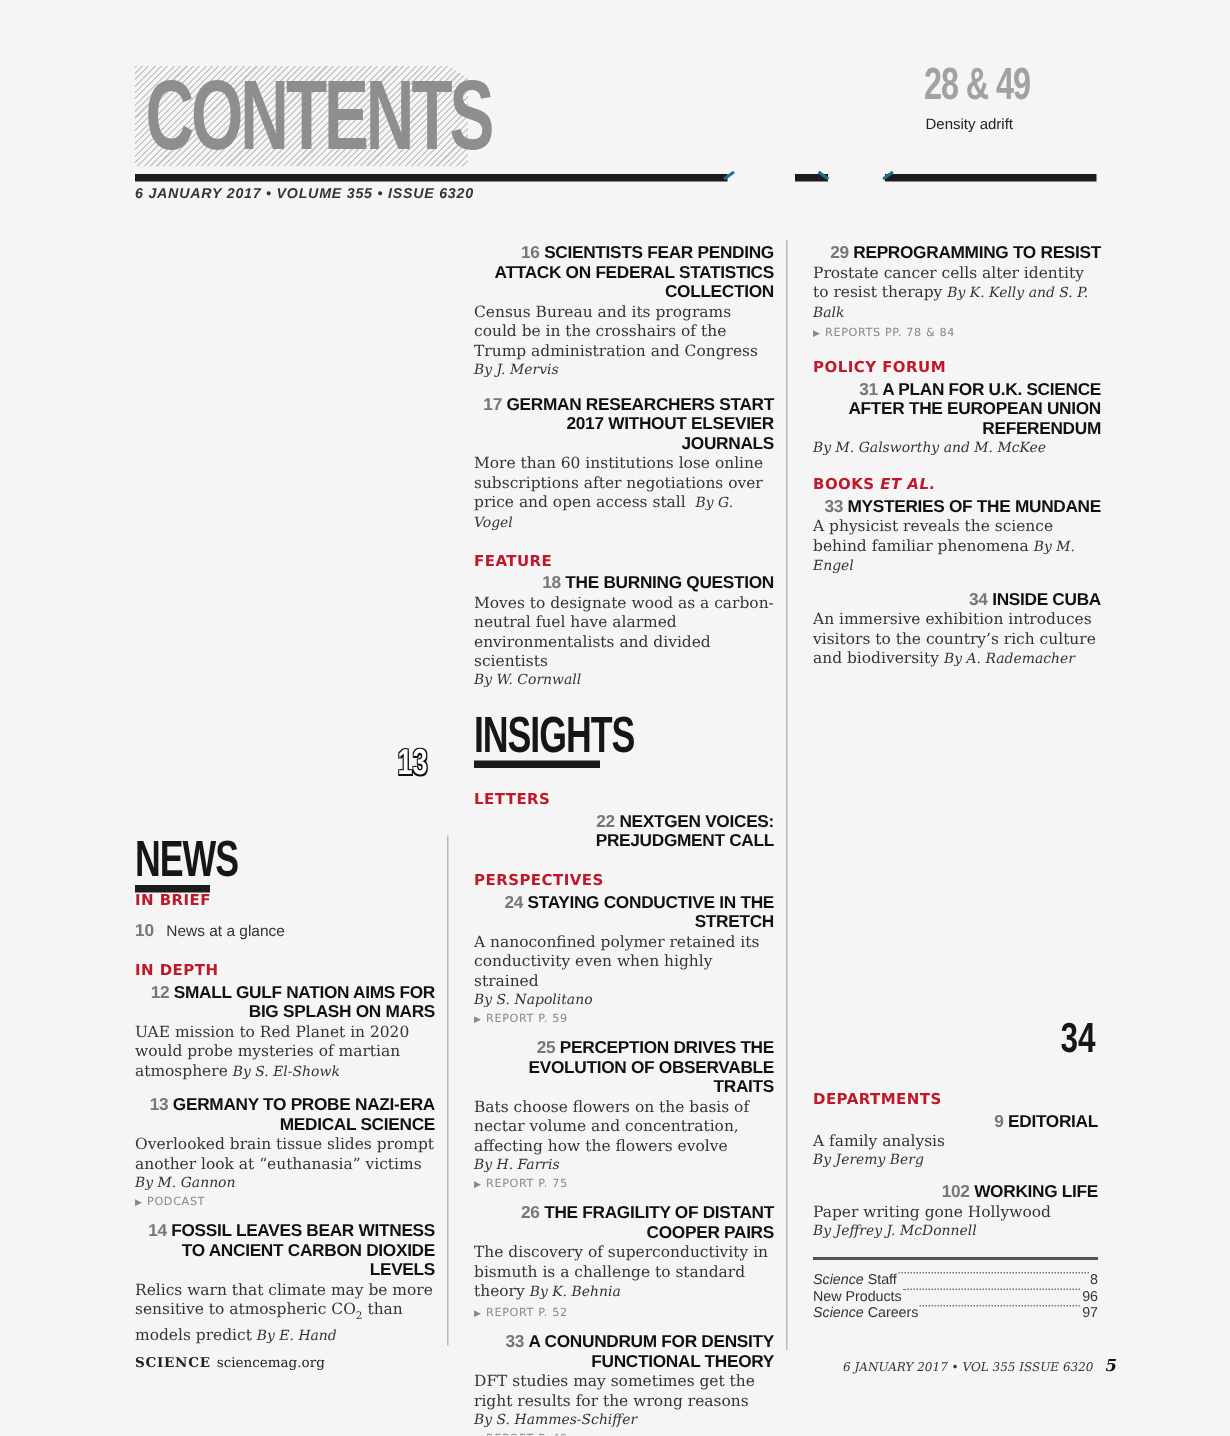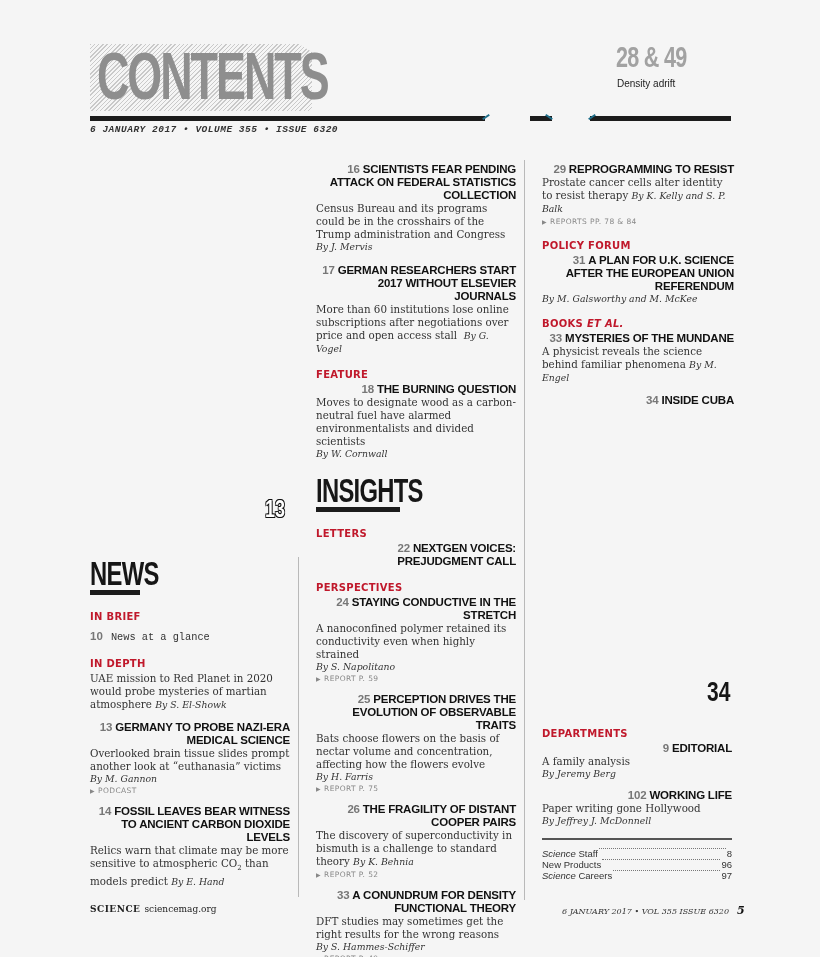--- a/index.html
+++ b/index.html
@@ -22,21 +22,21 @@
   }
   .cover-pages {
     left: 616px; top: 40px; font-family: "Liberation Sans", sans-serif; font-weight: 700;
     font-size: 30px; color: #a2a2a2; letter-spacing: -1px;
     transform: scaleX(0.72); transform-origin: left top;
   }
   .cover-caption { left: 617px; top: 78px; font-family: "Liberation Sans", sans-serif; font-size: 10px; color: #222; }
   .rule { background: #1c1c1c; height: 5px; top: 116px; }
   .accent-tick { width: 8px; height: 2px; background: #1f6f8b; top: 116px; transform: rotate(-35deg); }
   .dateline {
-    left: 90px; top: 124px; font-family: Liberation Mono, monospace; font-style: italic; font-weight: 700;
+    left: 90px; top: 124px; font-family: Liberation Sans, sans-serif; font-style: italic; font-weight: 700;
     font-size: 9.5px; color: #333; letter-spacing: 0.5px;
   }
 
   
   .vline { width: 1px; background: #b9b9b9; }
 
   
   .big-heading {
     font-family: "Liberation Sans", sans-serif; font-weight: 700; font-size: 34px; line-height: 38px;
     color: #161616; transform: scaleX(0.7); transform-origin: left top; letter-spacing: -1px;
@@ -55,21 +55,21 @@
     color: #111; letter-spacing: -0.2px; text-align: right;
   }
   .entry-title .num { color: #777; font-weight: 700; margin-right: 3px; }
   .entry-desc { font-family: "DejaVu Serif", serif; font-size: 10.3px; line-height: 13px; color: #333; }
   .entry-by { font-family: "DejaVu Serif", serif; font-style: italic; font-size: 9.3px; color: #333; }
   .entry-ref {
     font-family: "DejaVu Sans", sans-serif; font-size: 7.5px; color: #888; letter-spacing: 0.4px; margin-top: 2px;
   }
   .entry-ref .tri { font-size: 6px; margin-right: 3px; }
   .brief-line .num { font-family: "Liberation Sans", sans-serif; font-weight: 700; color: #777; font-size: 11.5px; margin-right: 3px; }
-  .brief-line .txt { font-family: Liberation Mono, monospace; font-size: 10.3px; color: #333; text-align: right; }
+  .brief-line .txt { font-family: Liberation Sans, sans-serif; font-size: 10.3px; color: #333; text-align: right; }
 
   .col { position: absolute; }
 
   .toc-rule { height: 2px; background: #555; }
   .dept-list { font-family: "Liberation Sans", sans-serif; font-size: 9.5px; color: #333; line-height: 11px; }
   .dept-row { display: flex; align-items: flex-start; }
   .dept-row .lbl i { font-style: italic; }
   .dept-row .dots { flex: 1; border-bottom: 1px dotted #777; margin: 0 1px 2px 1px; }
 
   .page-marker {
@@ -107,29 +107,30 @@
 <div class="abs vline" style="left:298px;top:557px;height:340px"></div>
 <div class="abs vline" style="left:524px;top:160px;height:740px"></div>
 
 <div class="abs page-marker marker-13">13</div>
 <div class="abs page-marker marker-34">34</div>
 
 <div class="col" style="left:90px;top:554px;width:200px">
   <div class="big-heading">NEWS</div>
   <div class="big-underline" style="width:50px;margin-top:-2px"></div>
 
-  <div class="section-label" style="margin-top:16px">IN BRIEF</div>
+  <div class="section-label" style="">IN BRIEF</div>
   <div class="brief-line entry">
     <span class="num">10</span>
     <span class="txt">News at a glance</span>
   </div>
 
   <div class="section-label" style="margin-top:14px">IN DEPTH</div>
 
   <div class="entry">
+    <div class="entry-title"><span class="num">12</span><span>SMALL GULF NATION AIMS FOR BIG SPLASH ON MARS</span></div>
     <div class="entry-desc"><span>UAE mission to Red Planet in 2020 would probe mysteries of martian atmosphere</span> <span class="entry-by">By S. El-Showk</span></div>
   </div>
 
   <div class="entry">
     <div class="entry-title"><span class="num">13</span><span>GERMANY TO PROBE NAZI-ERA MEDICAL SCIENCE</span></div>
     <div class="entry-desc">Overlooked brain tissue slides prompt another look at “euthanasia” victims</div>
     <div class="entry-by">By M. Gannon</div>
     <div class="entry-ref"><span class="tri">▶</span><span>PODCAST</span></div>
   </div>
 
@@ -209,20 +210,21 @@
     <div class="entry-by">By M. Galsworthy and M. McKee</div>
   </div>
 
   <div class="section-label"><span>BOOKS</span> <i>ET AL.</i></div>
   <div class="entry">
     <div class="entry-title"><span class="num">33</span><span>MYSTERIES OF THE MUNDANE</span></div>
     <div class="entry-desc"><span>A physicist reveals the science behind familiar phenomena</span> <span class="entry-by">By M. Engel</span></div>
   </div>
   <div class="entry">
     <div class="entry-title"><span class="num">34</span><span>INSIDE CUBA</span></div>
+    <div class="entry-desc"><span>An immersive exhibition introduces visitors to the country’s rich culture and biodiversity</span> <span class="entry-by">By A. Rademacher</span></div>
   </div>
 </div>
 
 <div class="col" style="left:542px;top:728px;width:190px">
   <div class="section-label">DEPARTMENTS</div>
   <div class="entry">
     <div class="entry-title"><span class="num">9</span><span>EDITORIAL</span></div>
     <div class="entry-desc">A family analysis</div>
     <div class="entry-by">By Jeremy Berg</div>
   </div>

